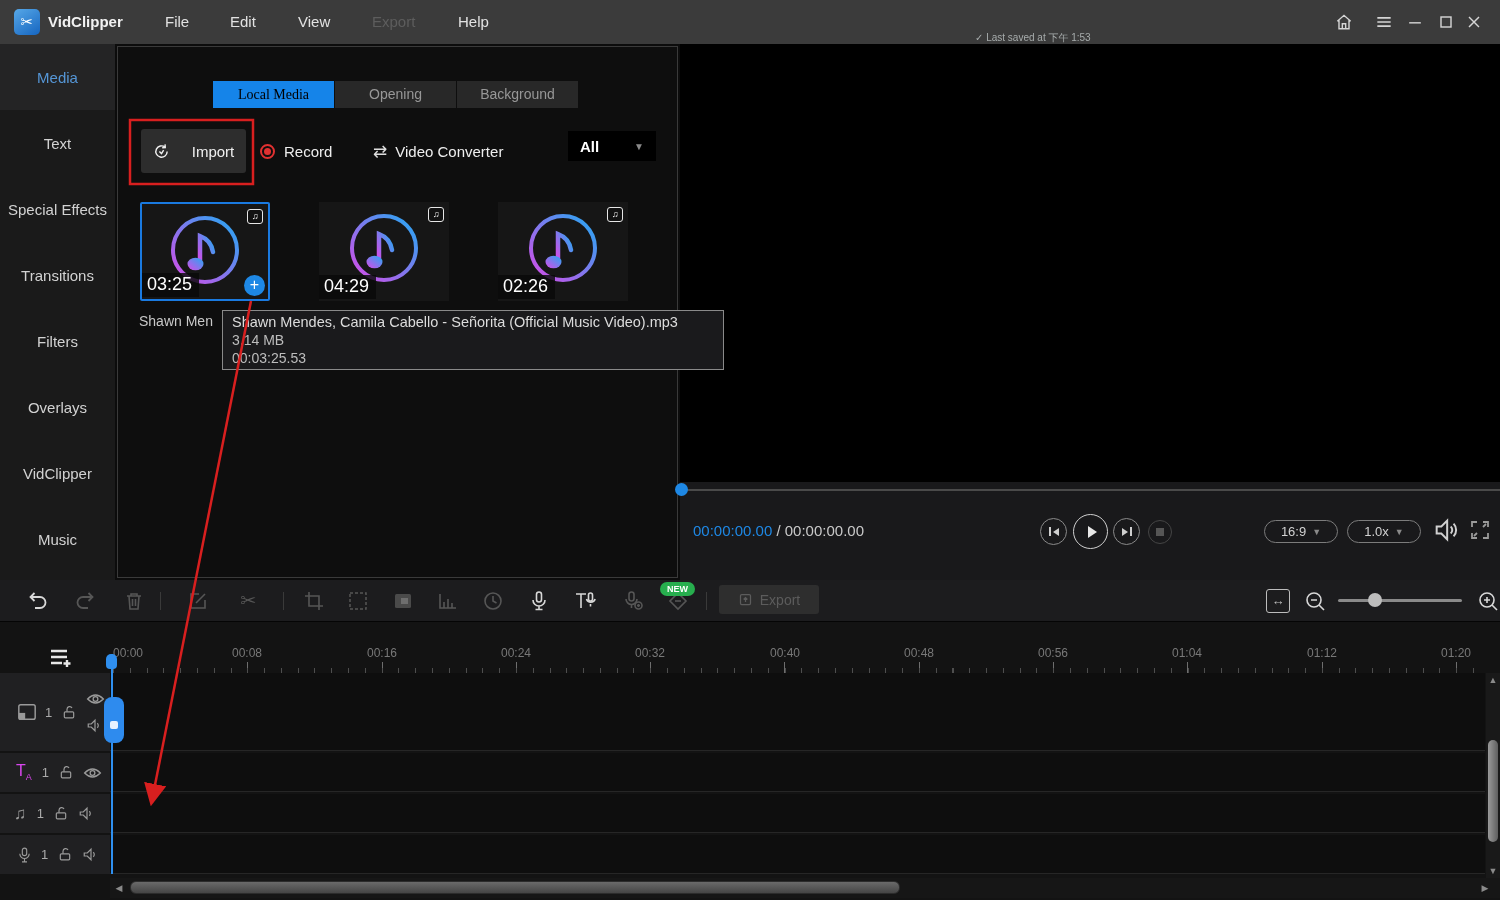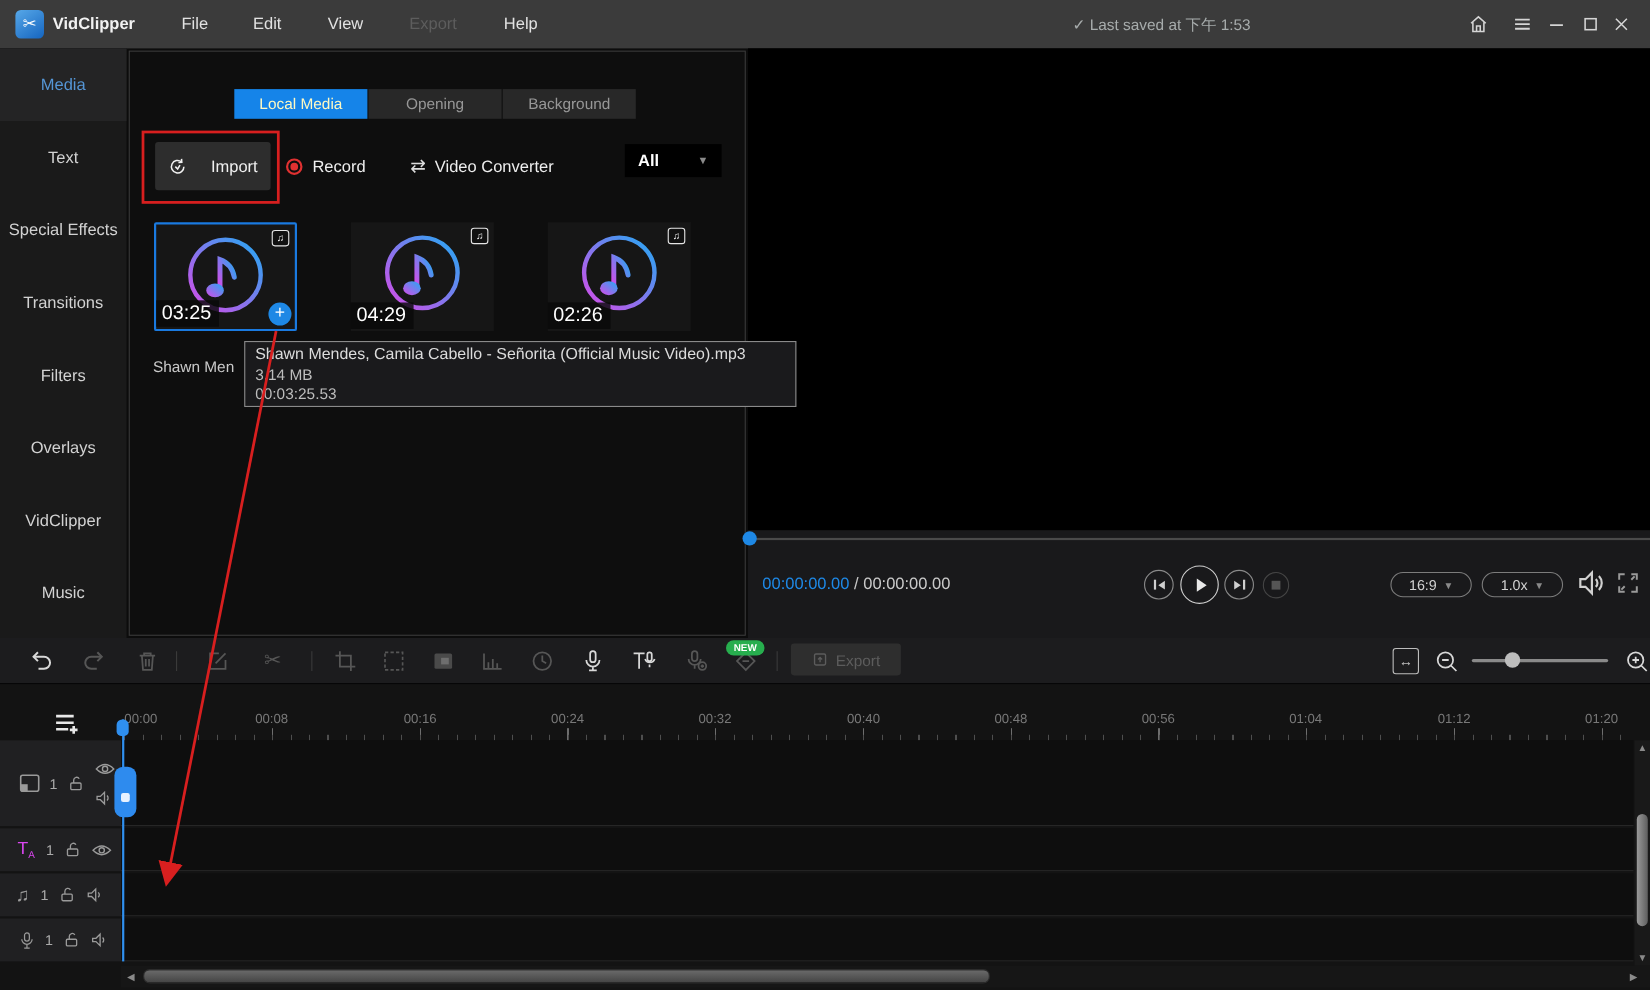--- a/index.html
+++ b/index.html
@@ -10,36 +10,36 @@
 
   
   #titlebar { left:0; top:0; width:1500px; height:44px; background:#3b3b3b; }
   .logo { left:14px; top:9px; width:26px; height:26px; border-radius:5px;
           background:linear-gradient(145deg,#57a8e8,#1565c0);
           color:#fff; font-size:15px; text-align:center; line-height:25px; }
   .appname { left:48px; top:0; height:44px; line-height:44px; color:#f2f2f2;
              font-size:15px; font-weight:bold; }
   .menuitem { top:0; height:44px; line-height:44px; color:#e2e2e2; font-size:15px; cursor:default; }
   .menuitem.disabled { color:#5d5d5d; }
-  .savestatus { top:0; height:44px; line-height:44px; color:#a7acac; font-size:14px; }
+  .savestatus { top:16px; height:44px; line-height:44px; color:#a7acac; font-size:10px; }
   .winicon { top:12px; width:20px; height:20px; color:#d5d5d5; }
   .winicon svg { width:100%; height:100%; }
 
   
   #sidebar { left:0; top:44px; width:115px; height:536px; background:#1a1a1a; }
   .side-item { width:115px; height:66px; display:flex; align-items:center; justify-content:center;
                color:#d2d2d2; font-size:15px; cursor:pointer; text-align:center; }
   .side-item.active { background:#242425; color:#5596d6; }
 
   
   #media-panel { left:117px; top:46px; width:561px; height:532px; background:#0e0e0e;
                  border:1px solid #3a3a3a; }
   .tab { top:34px; height:27px; width:121px; line-height:27px; text-align:center;
          font-size:14px; background:#282828; color:#979797; cursor:pointer; }
-  .tab.active { background:#1584e9; color:#fef9c3; }
+  .tab.active { background:#1584e9; color:#000000;font-family:Liberation Serif, serif; }
   .btn-import { left:23px; top:82px; width:105px; height:44px; background:#2d2d2d;
                 border-radius:3px; color:#f0f0f0; font-size:15px;
                 display:flex; align-items:center; justify-content:center; gap:22px; cursor:pointer; }
   .rec-wrap { left:142px; top:82px; height:44px; display:flex; align-items:center; gap:9px;
               color:#eee; font-size:15px; cursor:pointer; }
   .rec-dot { width:15px; height:15px; border:2px solid #e03131; border-radius:50%;
              display:flex; align-items:center; justify-content:center; }
   .rec-dot i { width:7px; height:7px; background:#e03131; border-radius:50%; }
   .conv-wrap { left:255px; top:82px; height:44px; display:flex; align-items:center; gap:8px;
                color:#eee; font-size:15px; cursor:pointer; }
@@ -53,21 +53,21 @@
   .card.selected { border:2px solid #1a7ae0; border-radius:2px; }
   .card svg.note { position:absolute; left:50%; top:46px; transform:translate(-50%,-50%); }
   .dur { position:absolute; left:0; bottom:2px; background:rgba(8,8,8,.82); color:#fff;
          font-size:18px; padding:1px 7px 2px 5px; }
   .corner-badge { position:absolute; top:5px; right:5px; width:16px; height:15px;
                   border:1.5px solid #e6e6e6; border-radius:3px; background:rgba(15,15,15,.55);
                   color:#fff; font-size:9px; line-height:13px; text-align:center; }
   .plus-btn { position:absolute; right:3px; bottom:3px; width:21px; height:21px; border-radius:50%;
               background:#1e88e5; color:#fff; font-size:16px; line-height:20px; text-align:center; cursor:pointer; }
   .file-label { left:21px; top:266px; width:92px; color:#c9c9c9; font-size:14px;
-                white-space:nowrap; overflow:hidden;margin-top:12px; }
+                white-space:nowrap; overflow:hidden; }
 
   
   #tooltip { left:222px; top:310px; width:502px; height:60px; background:#1a1a1c;
              border:1px solid #8a8a8a; color:#bdbdbd; font-size:14px; line-height:18px;
              padding:2px 9px; z-index:30; }
   #tooltip .l1 { color:#dcdcdc; font-size:14.5px; white-space:nowrap; }
 
   
   #preview { left:680px; top:44px; width:820px; height:536px; background:#19191b; }
   .video-area { left:0; top:0; width:820px; height:438px; background:#000; }

